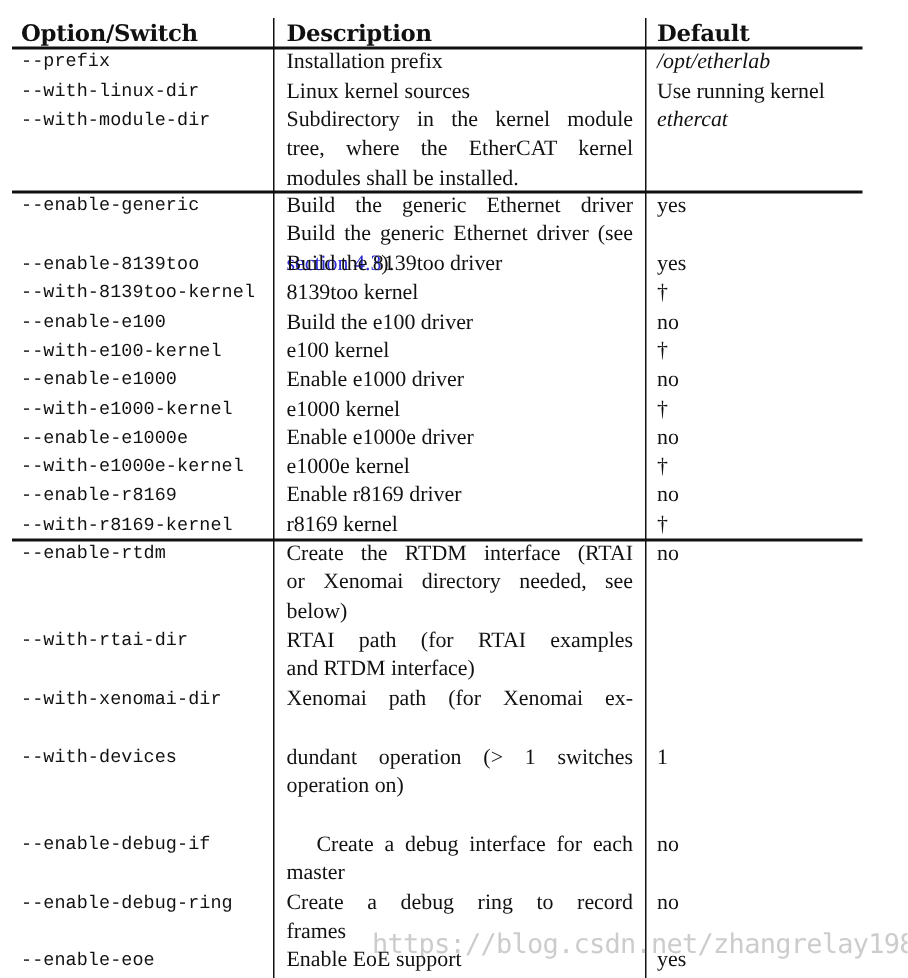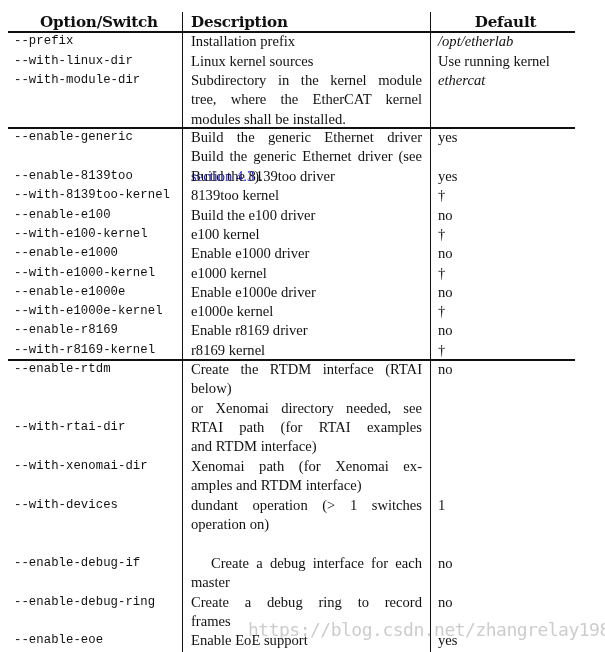--- a/index.html
+++ b/index.html
@@ -59,21 +59,20 @@
     }
     .c-def {
       left: 430px;
       width: 135px;
     }
     .hdr {
       font-weight: bold;
       font-size: 15.2px;
       font-family: "DejaVu Serif", "Liberation Serif", serif;
       letter-spacing: -0.2px;
-      text-align: center;
     }
     .hdr.c-opt {
       font-family: "DejaVu Serif", "Liberation Serif", serif;
       font-size: 15.2px;
     }
     .italic { font-style: italic; }
     .link { color: #2d2dd4; }
     .watermark {
       position: absolute;
       left: 248px;
@@ -180,38 +179,37 @@
   <div class="row" style="top:328.7px;">
     <div class="cell c-opt">--with-r8169-kernel</div>
     <div class="cell c-desc">r8169 kernel</div>
     <div class="cell c-def">†</div>
   </div>
 
   <div class="row" style="top:348px;">
     <div class="cell c-opt">--enable-rtdm</div>
     <div class="cell c-desc">
       <div style="text-align-last:justify;">Create the RTDM interface (RTAI</div>
+      <div style="text-align-last:justify;">or Xenomai directory needed, see</div>
       <div>below)</div>
-      <div style="text-align-last:justify;">or Xenomai directory needed, see</div>
     </div>
     <div class="cell c-def">no</div>
   </div>
   <div class="row" style="top:406px;">
     <div class="cell c-opt">--with-rtai-dir</div>
     <div class="cell c-desc">
       <div style="text-align-last:justify;">RTAI path (for RTAI examples</div>
       <div>and RTDM interface)</div>
     </div>
     <div class="cell c-def"></div>
   </div>
   <div class="row" style="top:444.8px;">
     <div class="cell c-opt">--with-xenomai-dir</div>
     <div class="cell c-desc">
       <div style="text-align-last:justify;">Xenomai path (for Xenomai ex-</div>
-      <div>amples and RTDM interface)</div>
     </div>
     <div class="cell c-def"></div>
   </div>
   <div class="row" style="top:483.6px;">
     <div class="cell c-opt">--with-devices</div>
     <div class="cell c-desc">
       <div style="text-align-last:justify;">dundant operation (&gt; 1 switches</div>
       <div>operation on)</div>
     </div>
     <div class="cell c-def">1</div>

